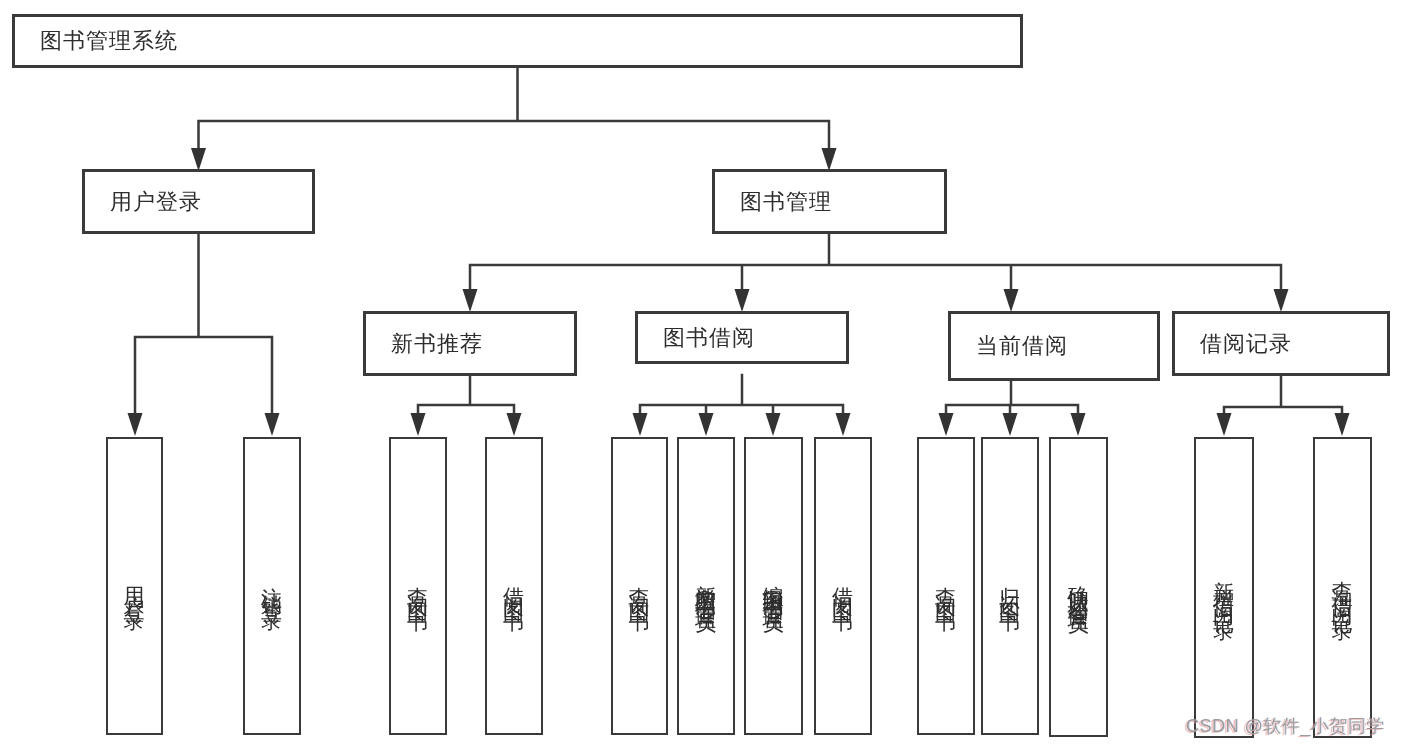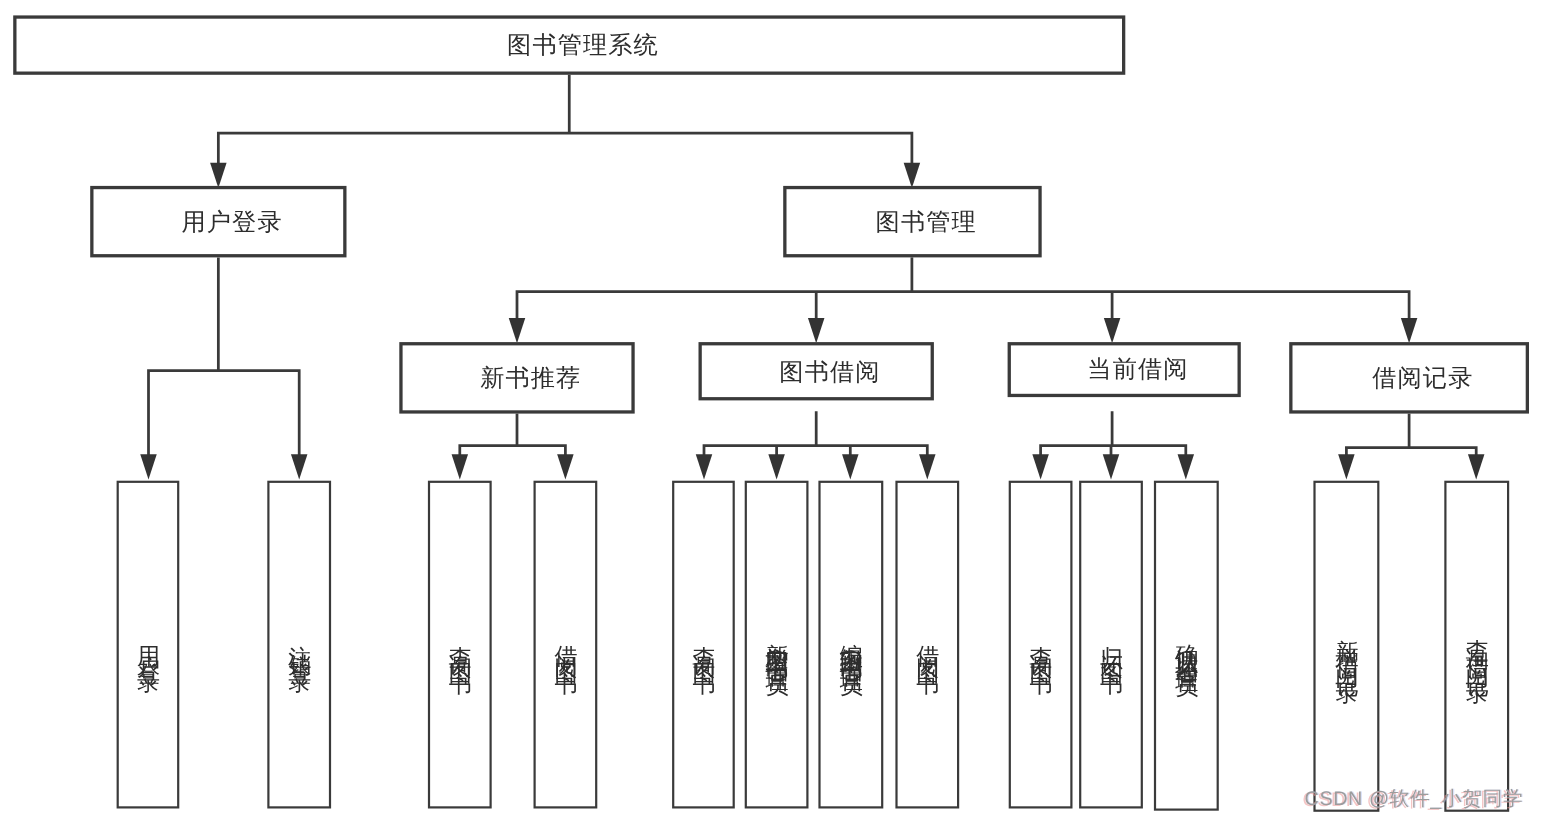--- a/index.html
+++ b/index.html
@@ -3,21 +3,21 @@
 <meta charset="utf-8">
 <style>
   html,body{margin:0;padding:0;background:#ffffff;}
   .canvas{
     position:relative;width:1405px;height:747px;background:#ffffff;overflow:hidden;
     font-family:"Liberation Sans","DejaVu Sans",sans-serif;color:#2d2d2d;
   }
   .wires{position:absolute;left:0;top:0;}
   .node{
     position:absolute;box-sizing:border-box;border:3px solid #3a3a3a;background:#ffffff;
-    display:flex;align-items:center;justify-content:center;padding-left:25px;
+    display:flex;align-items:center;justify-content:flex-start;padding-left:25px;
   }
   .node .lbl{font-size:22px;letter-spacing:1px;color:#2d2d2d;white-space:nowrap;}
   .leaf{
     position:absolute;box-sizing:border-box;border:2.5px solid #3a3a3a;background:#ffffff;
     top:437px;height:298px;display:flex;align-items:center;justify-content:center;
   }
   .leaf .vlbl{
     writing-mode:vertical-rl;text-orientation:mixed;
     font-size:21px;letter-spacing:8px;color:#2d2d2d;line-height:1;
   }
@@ -96,21 +96,21 @@
   <div class="node" style="left:712px;top:169px;width:235px;height:65px">
     <span class="lbl">图书管理</span>
   </div>
 
   <div class="node" style="left:363px;top:311px;width:214px;height:65px">
     <span class="lbl">新书推荐</span>
   </div>
   <div class="node" style="left:635px;top:311px;width:214px;height:53px">
     <span class="lbl">图书借阅</span>
   </div>
-  <div class="node" style="left:916px;top:311px;width:212px;height:50px">
+  <div class="node" style="left:948px;top:311px;width:212px;height:70px">
     <span class="lbl">当前借阅</span>
   </div>
   <div class="node" style="left:1172px;top:311px;width:218px;height:65px">
     <span class="lbl">借阅记录</span>
   </div>
 
   <div class="leaf" style="left:106px;width:57px">
     <span class="vlbl">用户登录</span>
   </div>
   <div class="leaf" style="left:243px;width:58px">

